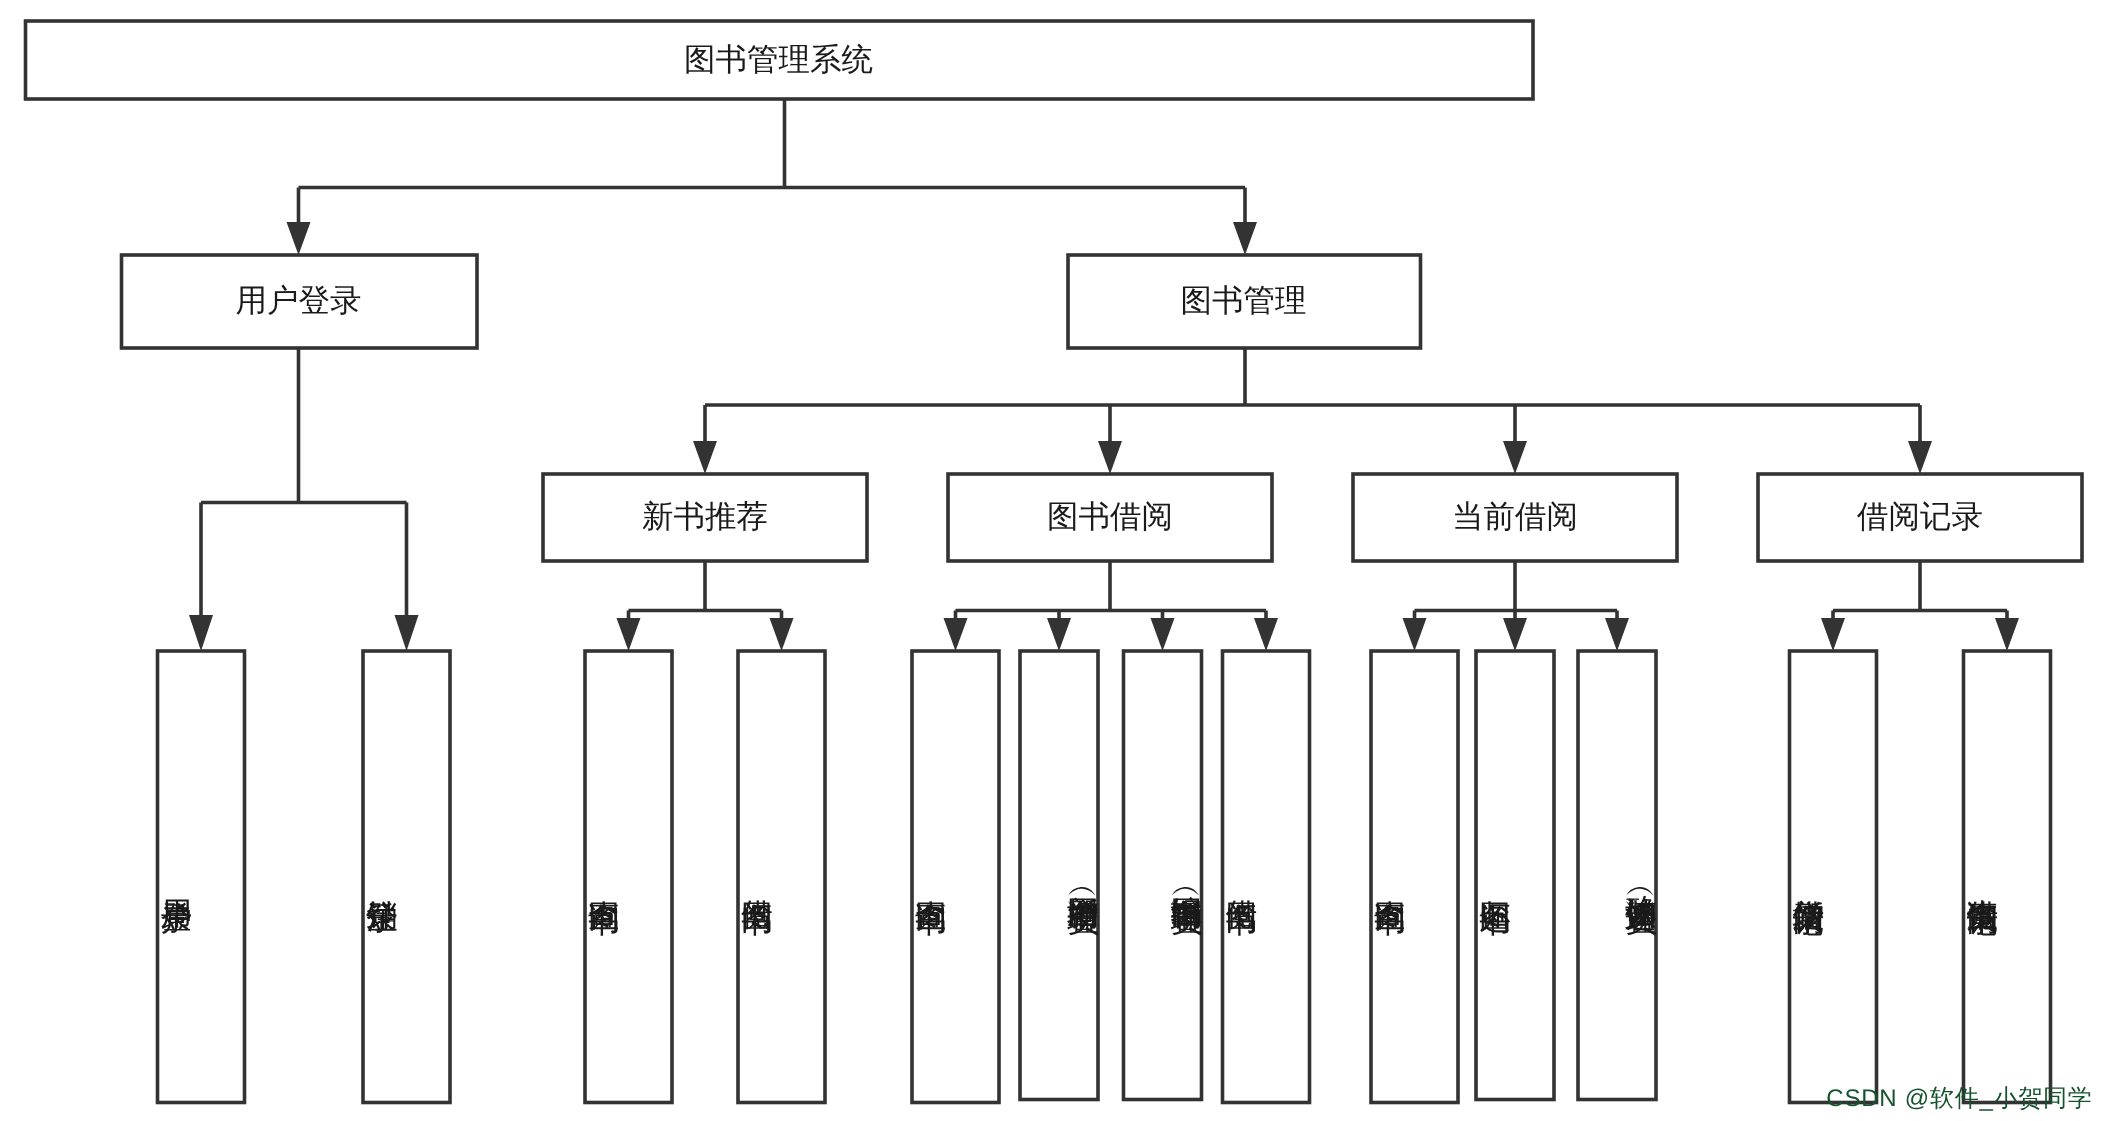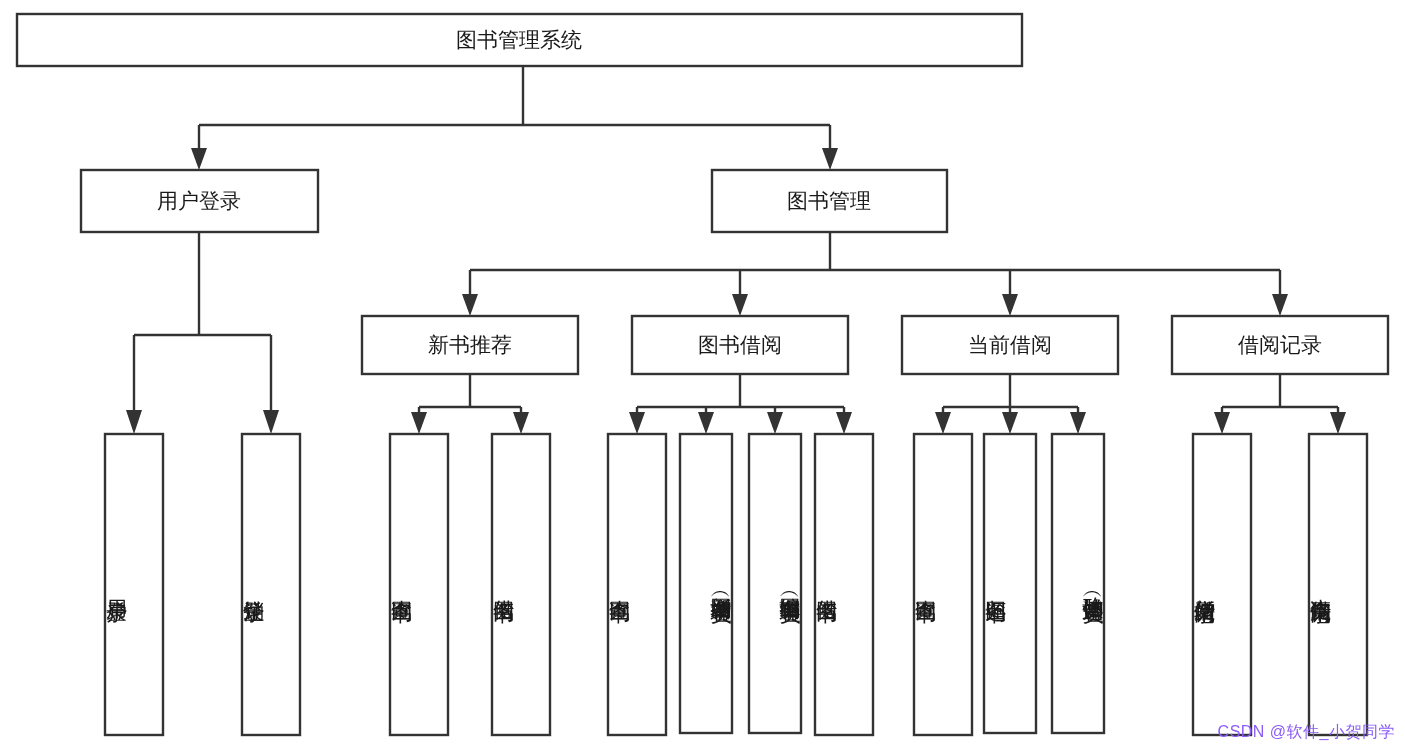--- a/index.html
+++ b/index.html
@@ -31,21 +31,21 @@
     letter-spacing:1px;
     pointer-events:none;
   }
   .vlabel-inner{
     writing-mode:vertical-rl;text-orientation:upright;
     white-space:pre;text-align:start;
   }
   .watermark{
     position:absolute;right:10px;bottom:4px;
     font-family:"Liberation Sans","DejaVu Sans",sans-serif;
-    font-size:16px;color:#8b5cf6;letter-spacing:0.5px;
+    font-size:16px;color:#14532d;letter-spacing:0.5px;
     white-space:pre;user-select:none;
   }
 </style>
 </head>
 <body>
 
 <div id="diagram-root">
 
   <svg id="diagram-svg" viewBox="0 0 1405 747">
     <defs>

